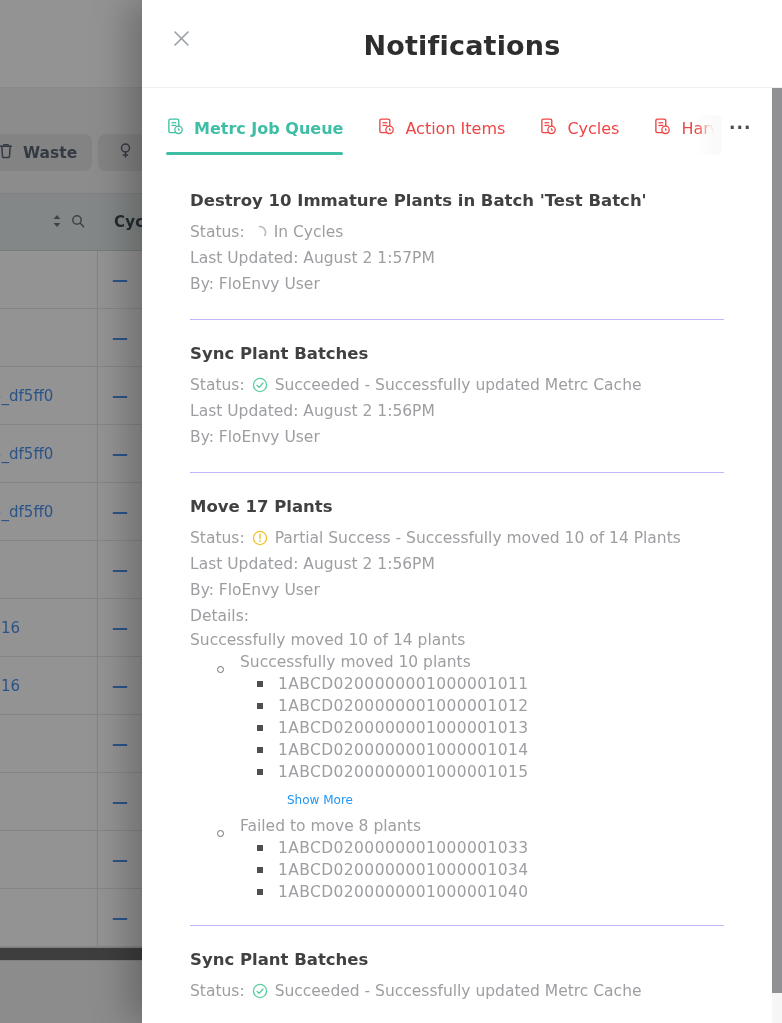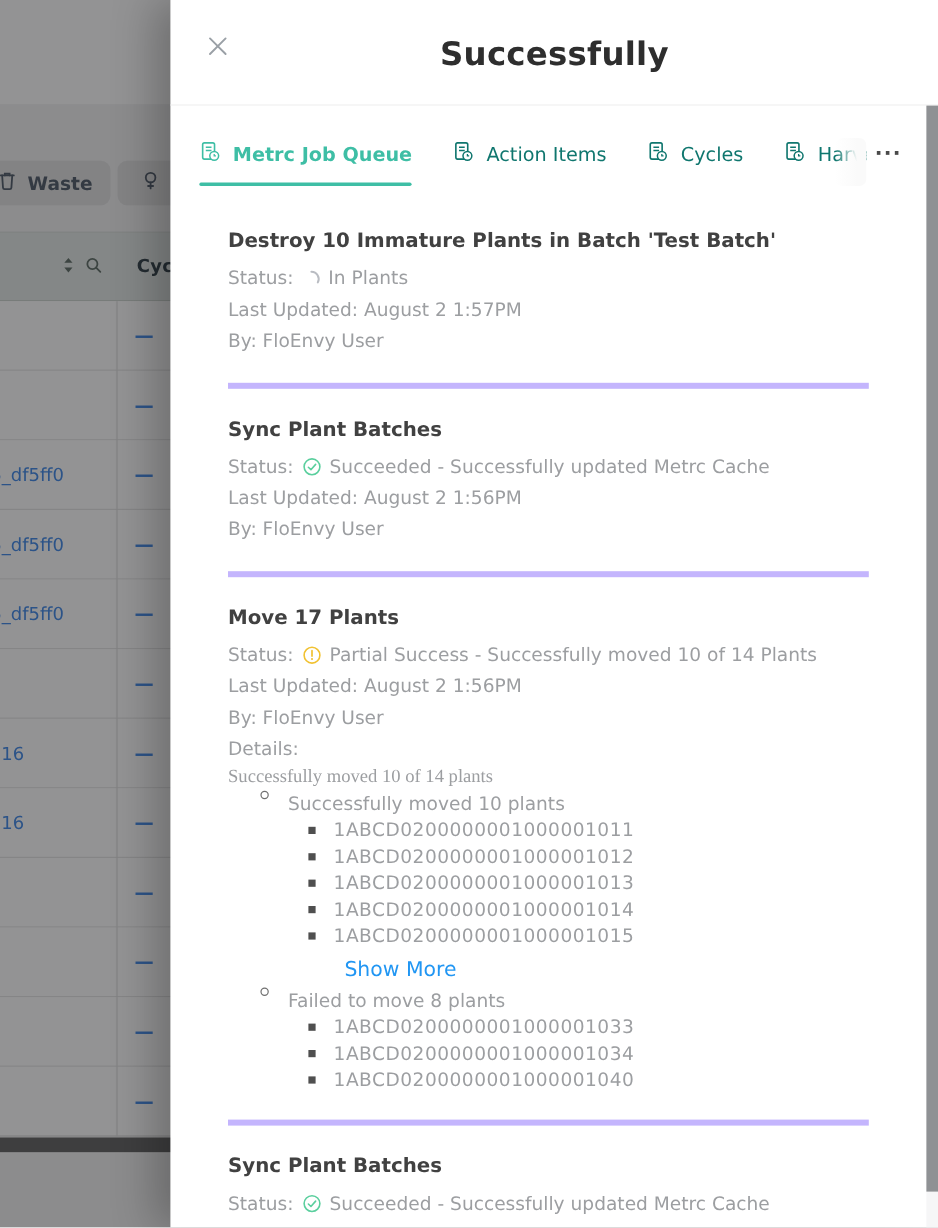--- a/index.html
+++ b/index.html
@@ -30,42 +30,42 @@
 
   
   .panel { position:absolute; left:142px; top:0; width:640px; height:1023px; background:#fff; box-shadow:-14px 0 34px rgba(0,0,0,0.25); display:flex; flex-direction:column; }
   .panel-header { position:relative; height:88px; border-bottom:1px solid #f0f0f1; flex:0 0 auto; }
   .close-btn { position:absolute; left:28px; top:27px; width:22px; height:22px; display:flex; align-items:center; justify-content:center; cursor:pointer; }
   .panel-title { position:absolute; left:0; right:0; top:30px; text-align:center; font-size:27px; font-weight:700; color:#2e2e2e; letter-spacing:.2px; }
 
   .tabs-wrap { display:flex; align-items:flex-start; padding-left:24px; margin-top:27px; flex:0 0 auto; height:53px; }
   .tabs-scroller { display:flex; gap:34px; overflow:hidden; position:relative; max-width:556px; flex:0 1 auto; }
   .tab { display:flex; flex-direction:column; flex:0 0 auto; cursor:pointer; }
-  .tab-main { display:flex; align-items:center; gap:10px; height:26px; font-size:16px; color:#0f766e; white-space:nowrap; }
+  .tab-main { display:flex; align-items:center; gap:10px; height:26px; font-size:16px; color:#ef4444; white-space:nowrap; }
   .tab.active .tab-main { color:#3ebea5; font-weight:700; }
   .tab-underline { height:3px; border-radius:2px; margin-top:11px; background:transparent; }
   .tab.active .tab-underline { background:#3ebea5; }
   .tabs-fade { position:absolute; right:0; top:0; width:26px; height:100%; background:linear-gradient(to right, rgba(255,255,255,0), #fafafa 70%); border-radius:6px; }
   .tabs-more { margin:1px 0 0 7px; font-size:17px; font-weight:700; color:#4a4a4a; letter-spacing:1px; cursor:pointer; line-height:24px; }
 
   .panel-body { flex:1 1 auto; overflow:hidden; padding:0 58px 0 48px; }
-  .entry { padding:23px 0 22px; border-bottom:5px solid #c4b5fd; }
+  .entry { padding:23px 0 22px; border-bottom:1px solid #c4b5fd; }
   .entry:first-child { padding-top:22px; }
   .entry:last-child { border-bottom:none; }
   .entry-title { font-size:16.5px; font-weight:600; color:#414141; margin-bottom:7px; line-height:22px; }
   .meta { font-size:15.5px; color:#9c9ea1; line-height:26px; display:flex; align-items:center; gap:6px; }
   .meta .sicon { display:inline-flex; align-items:center; margin:0 1px; }
   .details-block { font-size:15.5px; color:#9c9ea1; }
-  .d-line { line-height:22px;font-family:Liberation Serif, serif; }
+  .d-line { line-height:22px; }
   .lvl2 { margin-top:0; }
-  .lvl2-row { display:flex; align-items:flex-start; gap:16px; padding-left:27px; line-height:22px; }
+  .lvl2-row { display:flex; align-items:flex-end; gap:16px; padding-left:27px; line-height:22px; }
   .b-circle { width:7px; height:7px; border:1.4px solid #6f6f6f; border-radius:50%; flex:0 0 auto; }
   .lvl3-row { display:flex; align-items:center; gap:15px; padding-left:67px; line-height:22px; letter-spacing:.4px; }
   .b-square { width:6px; height:6px; background:#4f4f4f; flex:0 0 auto; }
-  .show-more { margin:5px 0 3px 97px; line-height:24px; font-size:17px; font-weight:500; color:#2196f3; cursor:pointer; display:inline-block; }
+  .show-more { margin:5px 0 3px 97px; line-height:24px; font-size:12px; font-weight:500; color:#2196f3; cursor:pointer; display:inline-block; }
 
   .panel-scrollbar { position:absolute; right:0; top:88px; width:10px; bottom:0; background:#f6f6f7; }
   .panel-scrollbar .pthumb { position:absolute; top:0; left:0; width:10px; height:905px; background:#8f9194; }
 </style>
 </head>
 <body>
 
 <div class="bg">
   <div class="bg-topbar"></div>
   <div class="bg-toolbar">
@@ -163,21 +163,21 @@
 <div class="overlay"></div>
 
 <div class="panel">
   <div class="panel-header">
     <div class="close-btn">
       <svg width="17" height="17" viewBox="0 0 17 17" stroke="#9aa0a6" stroke-width="1.6" stroke-linecap="round">
         <path d="M2 2 L15 15"></path>
           <path d="M15 2 L2 15"></path>
       </svg>
     </div>
-    <div class="panel-title">Successfully</div>
+    <div class="panel-title">Notifications</div>
   </div>
 
   <div class="tabs-wrap">
     <div class="tabs-scroller" id="tabs">
       <div class="tab active">
     <div class="tab-main">
       <span class="tab-icon"><svg width="18" height="18" viewBox="0 0 20 20">
                 <rect x="3.2" y="2.3" width="11" height="15" rx="1.6" fill="none" stroke="currentColor" stroke-width="1.5"></rect>
                 <line x1="6.1" y1="6.4" x2="11.4" y2="6.4" stroke="currentColor" stroke-width="1.4"></line>
                 <line x1="6.1" y1="9.4" x2="11.4" y2="9.4" stroke="currentColor" stroke-width="1.4"></line>
@@ -235,21 +235,21 @@
   <div class="panel-body" id="entries">
       <div class="entry">
     <div class="entry-title">Destroy 10 Immature Plants in Batch 'Test Batch'</div>
     <div class="meta">
       <span class="m-label">Status:</span>
       <span class="sicon">
             <svg width="15" height="15" viewBox="0 0 16 16">
               <path d="M8 1.6 A6.4 6.4 0 0 1 13.7 11" fill="none" stroke="#b9bcc2" stroke-width="1.8" stroke-linecap="round"></path>
             </svg>
           </span>
-      <span class="m-status">In Plants</span>
+      <span class="m-status">In Cycles</span>
     </div>
     <div class="meta">
       <span>Last Updated: August 2 1:57PM</span>
     </div>
     <div class="meta">
       <span>By: FloEnvy User</span>
     </div>
   </div>
       <div class="entry">
     <div class="entry-title">Sync Plant Batches</div>

